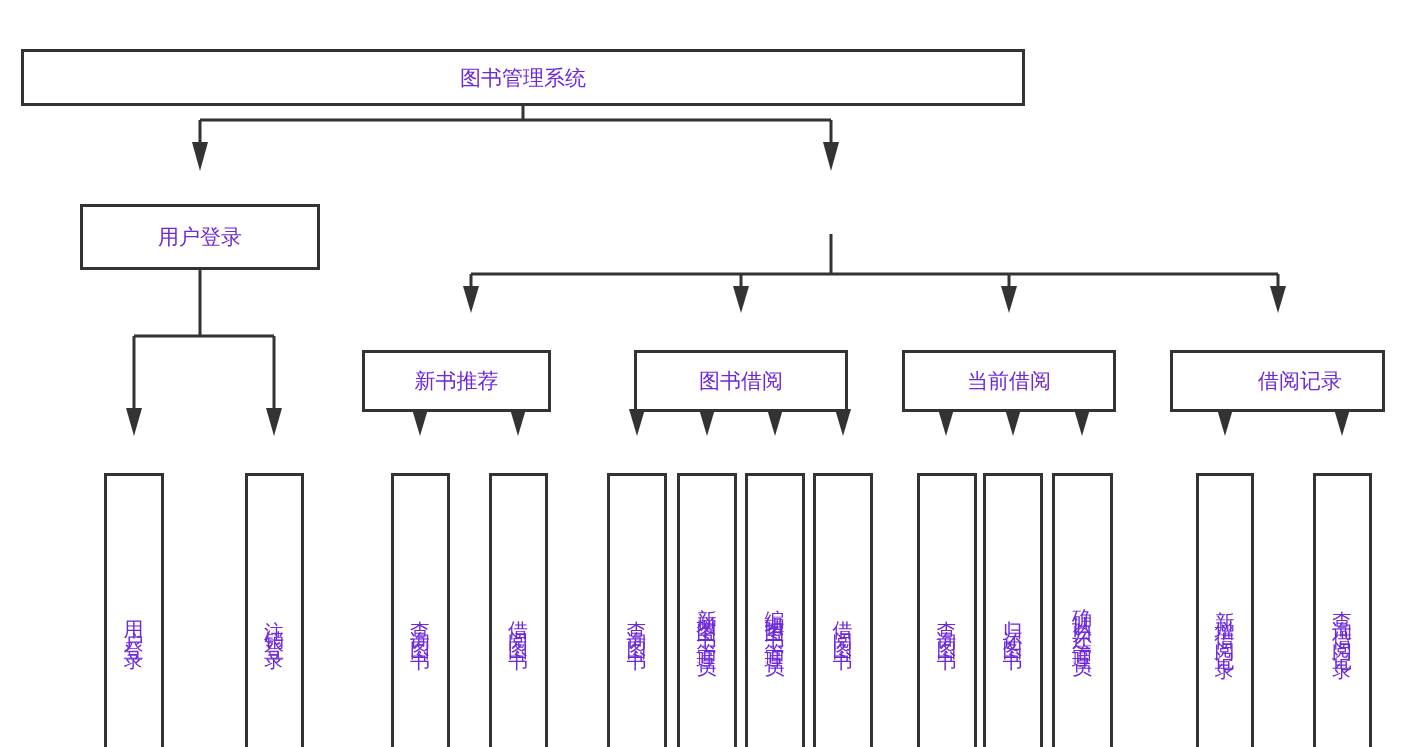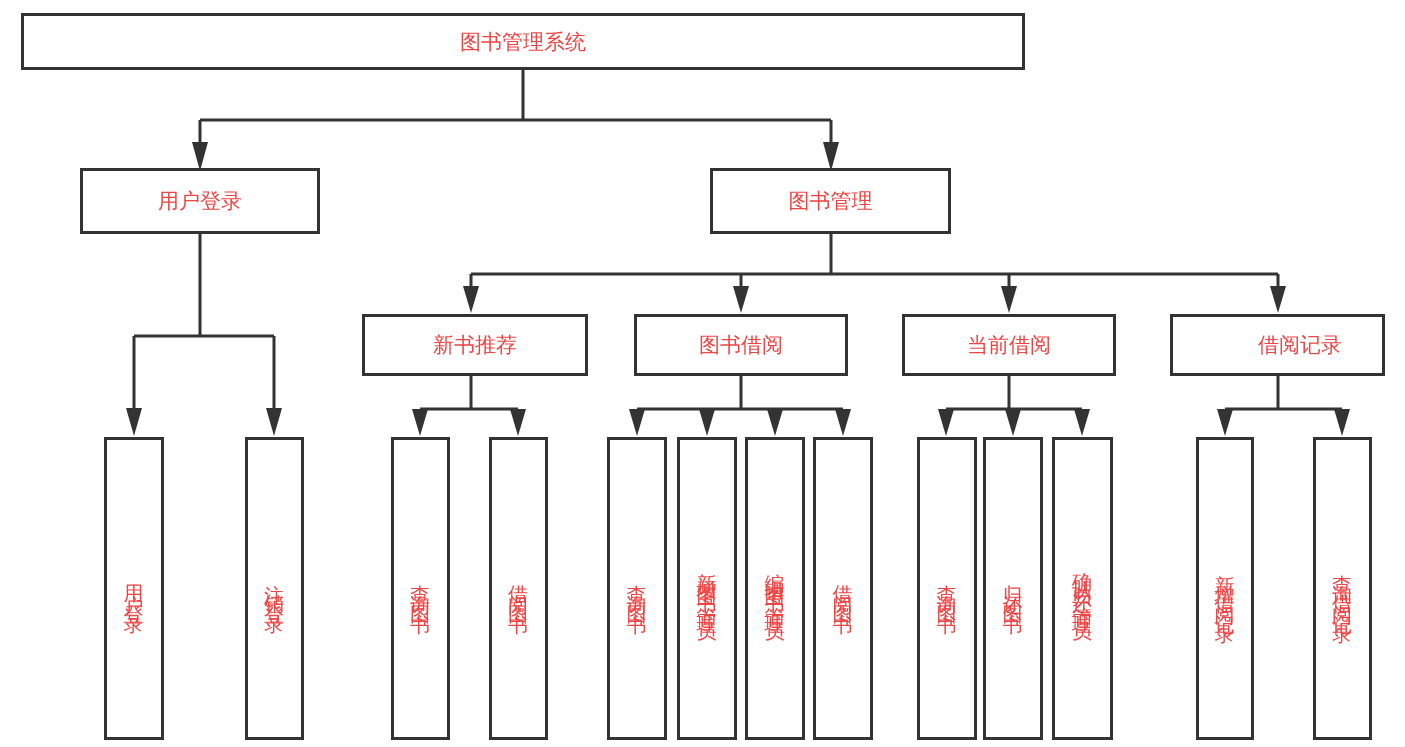--- a/index.html
+++ b/index.html
@@ -10,24 +10,25 @@
     overflow:hidden;
     font-family:"Liberation Sans", sans-serif;
   }
   .connectors{position:absolute;left:0;top:0;z-index:0;}
   .box{
     position:absolute;
     box-sizing:border-box;
     border:3px solid #333333;
     background:#ffffff;
     display:flex;align-items:center;justify-content:center;
-    color:#ef4444;
+    color:#6d28d9;
     font-size:21px;
     z-index:1;
     white-space:nowrap;
+    margin-top:36px;
   }
   .vbox{
     writing-mode:vertical-rl;
     text-orientation:mixed;
     font-size:20px;
     letter-spacing:10px;
     white-space:normal;
     line-height:1;
   }
   .vbox.long{letter-spacing:7px;}
@@ -102,23 +103,22 @@
       <polygon points="1074,409 1090,409 1082,436"></polygon>
 
       <polygon points="1217,409 1233,409 1225,436"></polygon>
       <polygon points="1334,409 1350,409 1342,436"></polygon>
     </g>
   </svg>
 
   <div class="box" style="left:21px;top:13px;width:1004px;height:57px;">图书管理系统</div>
 
   <div class="box" style="left:80px;top:168px;width:240px;height:66px;">用户登录</div>
-  <div class="box" style="left:710px;top:168px;width:241px;height:66px;">图书管理</div>
 
-  <div class="box" style="left:362px;top:314px;width:226px;height:62px;">新书推荐</div>
+  <div class="box" style="left:362px;top:314px;width:189px;height:62px;">新书推荐</div>
   <div class="box" style="left:634px;top:314px;width:214px;height:62px;">图书借阅</div>
   <div class="box" style="left:902px;top:314px;width:214px;height:62px;">当前借阅</div>
   <div class="box" style="left:1170px;top:314px;width:215px;height:62px;padding-left:45px;">借阅记录</div>
 
   <div class="box vbox" style="left:104px;top:437px;width:60px;height:303px;">用户登录</div>
   <div class="box vbox" style="left:245px;top:437px;width:59px;height:303px;">注销登录</div>
 
   <div class="box vbox" style="left:391px;top:437px;width:59px;height:303px;">查询图书</div>
   <div class="box vbox" style="left:489px;top:437px;width:59px;height:303px;">借阅图书</div>
 

